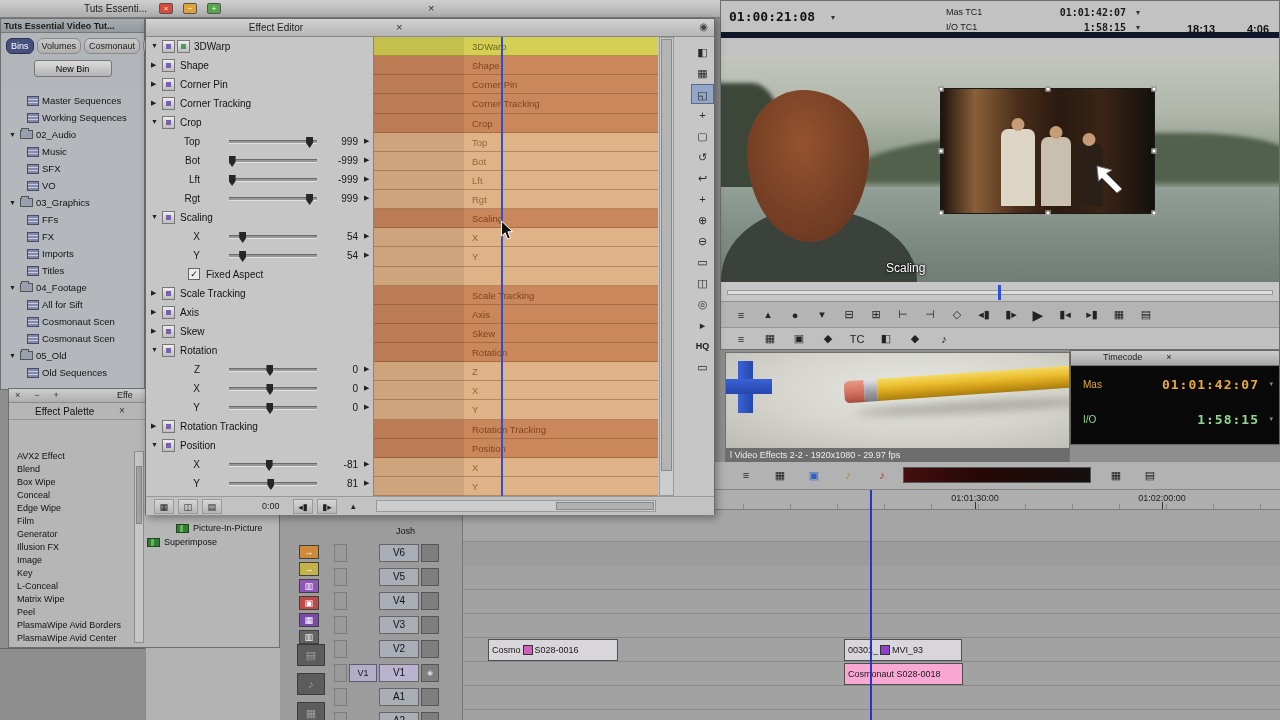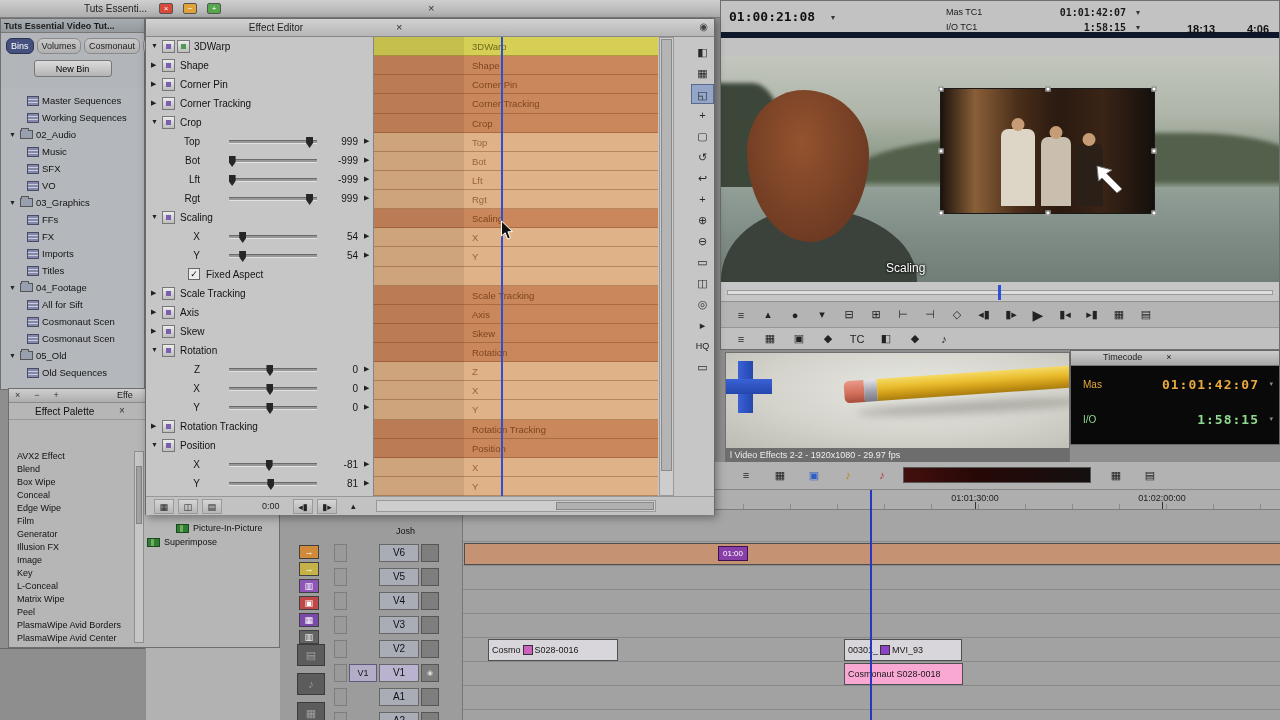--- a/index.html
+++ b/index.html
@@ -65,21 +65,21 @@
 .t-label{position:absolute;left:98px;top:4px;font-size:9.5px;}
 .t-sel .t-label{color:#6f6a20;}
 .t-grp .t-label{color:#7e451e;}
 .t-par .t-label{color:#9a6435;}
 .ee-playhead{position:absolute;left:355px;top:18px;width:2px;height:459px;background:#2b4fd8;}
 .ee-vscroll{position:absolute;left:513px;top:18px;width:15px;height:459px;background:#cdcdcd;border:1px solid #999;}
 .ee-vthumb{margin:1px;height:432px;background:#b4b4b4;border:1px solid #8a8a8a;}
 .ee-toolbar{position:absolute;left:543px;top:18px;width:27px;height:459px;padding-top:4px;}
 .ee-toolbar .ibtn{display:block;width:23px;height:20px;margin:1px auto;font-size:11px;line-height:20px;text-align:center;color:#2a2a2a;}
 .ee-toolbar .ibtn.hl{background:#93a6c8;border:1px solid #5a6a8c;}
-.ee-toolbar .ibtn.hq{font-size:9px;font-weight:normal;color:#1a1a1a;}
+.ee-toolbar .ibtn.hq{font-size:9px;font-weight:bold;color:#1a1a1a;}
 .ee-bottom{position:absolute;left:0;top:477px;width:568px;height:19px;border-top:1px solid #989898;background:#c2c2c2;}
 .ee-bottom .ibtn{display:inline-block;width:18px;height:15px;margin:1px 2px;font-size:9px;line-height:15px;text-align:center;color:#222;border:1px solid #9a9a9a;background:linear-gradient(#d6d6d6,#b6b6b6);}
 .ee-grp1{position:absolute;left:6px;top:1px;}
 .ee-pos{position:absolute;left:116px;top:4px;font-size:9px;color:#222;}
 .ee-grp2{position:absolute;left:145px;top:1px;}
 .ee-tri{position:absolute;left:205px;top:4px;font-size:9px;color:#222;}
 .ee-hscroll{position:absolute;left:230px;top:3px;width:280px;height:12px;background:#cdcdcd;border:1px solid #999;}
 .ee-hthumb{position:absolute;right:1px;top:1px;width:98px;height:8px;background:#b0b0b0;border:1px solid #888;}
 .cursor{position:absolute;left:500px;top:220px;z-index:50;}
 
@@ -361,24 +361,20 @@
           <span class="th-mon"></span>
         </div>
         <div class="th-row" style="top: 248px;">
           <span class="th-sync"></span>
           <span class="th-src"></span>
           <span class="th-btn">A2</span>
           <span class="th-mon"></span>
         </div>
       </div>
     <div class="tl-lanes" id="tl-lanes">
-        <div class="tl-lane" style="top: 80px;">
-          <div class="clip" style="left: 1px; width: 817px; background: rgb(197, 147, 116);"></div>
-          <div class="chip" style="left: 255px;">01:00</div>
-        </div>
         <div class="tl-lane" style="top: 104px;"></div>
         <div class="tl-lane" style="top: 128px;"></div>
         <div class="tl-lane" style="top: 152px;"></div>
         <div class="tl-lane" style="top: 176px;">
           <div class="clip" style="left: 25px; width: 130px; background: rgb(216, 214, 218);">
             <span class="clip-t">Cosmo</span>
             <span class="clip-fx" style="background-color: rgb(208, 96, 192);"></span>
             <span class="clip-t">S028-0016</span>
           </div>
           <div class="clip" style="left: 381px; width: 118px; background: rgb(216, 214, 218);">

